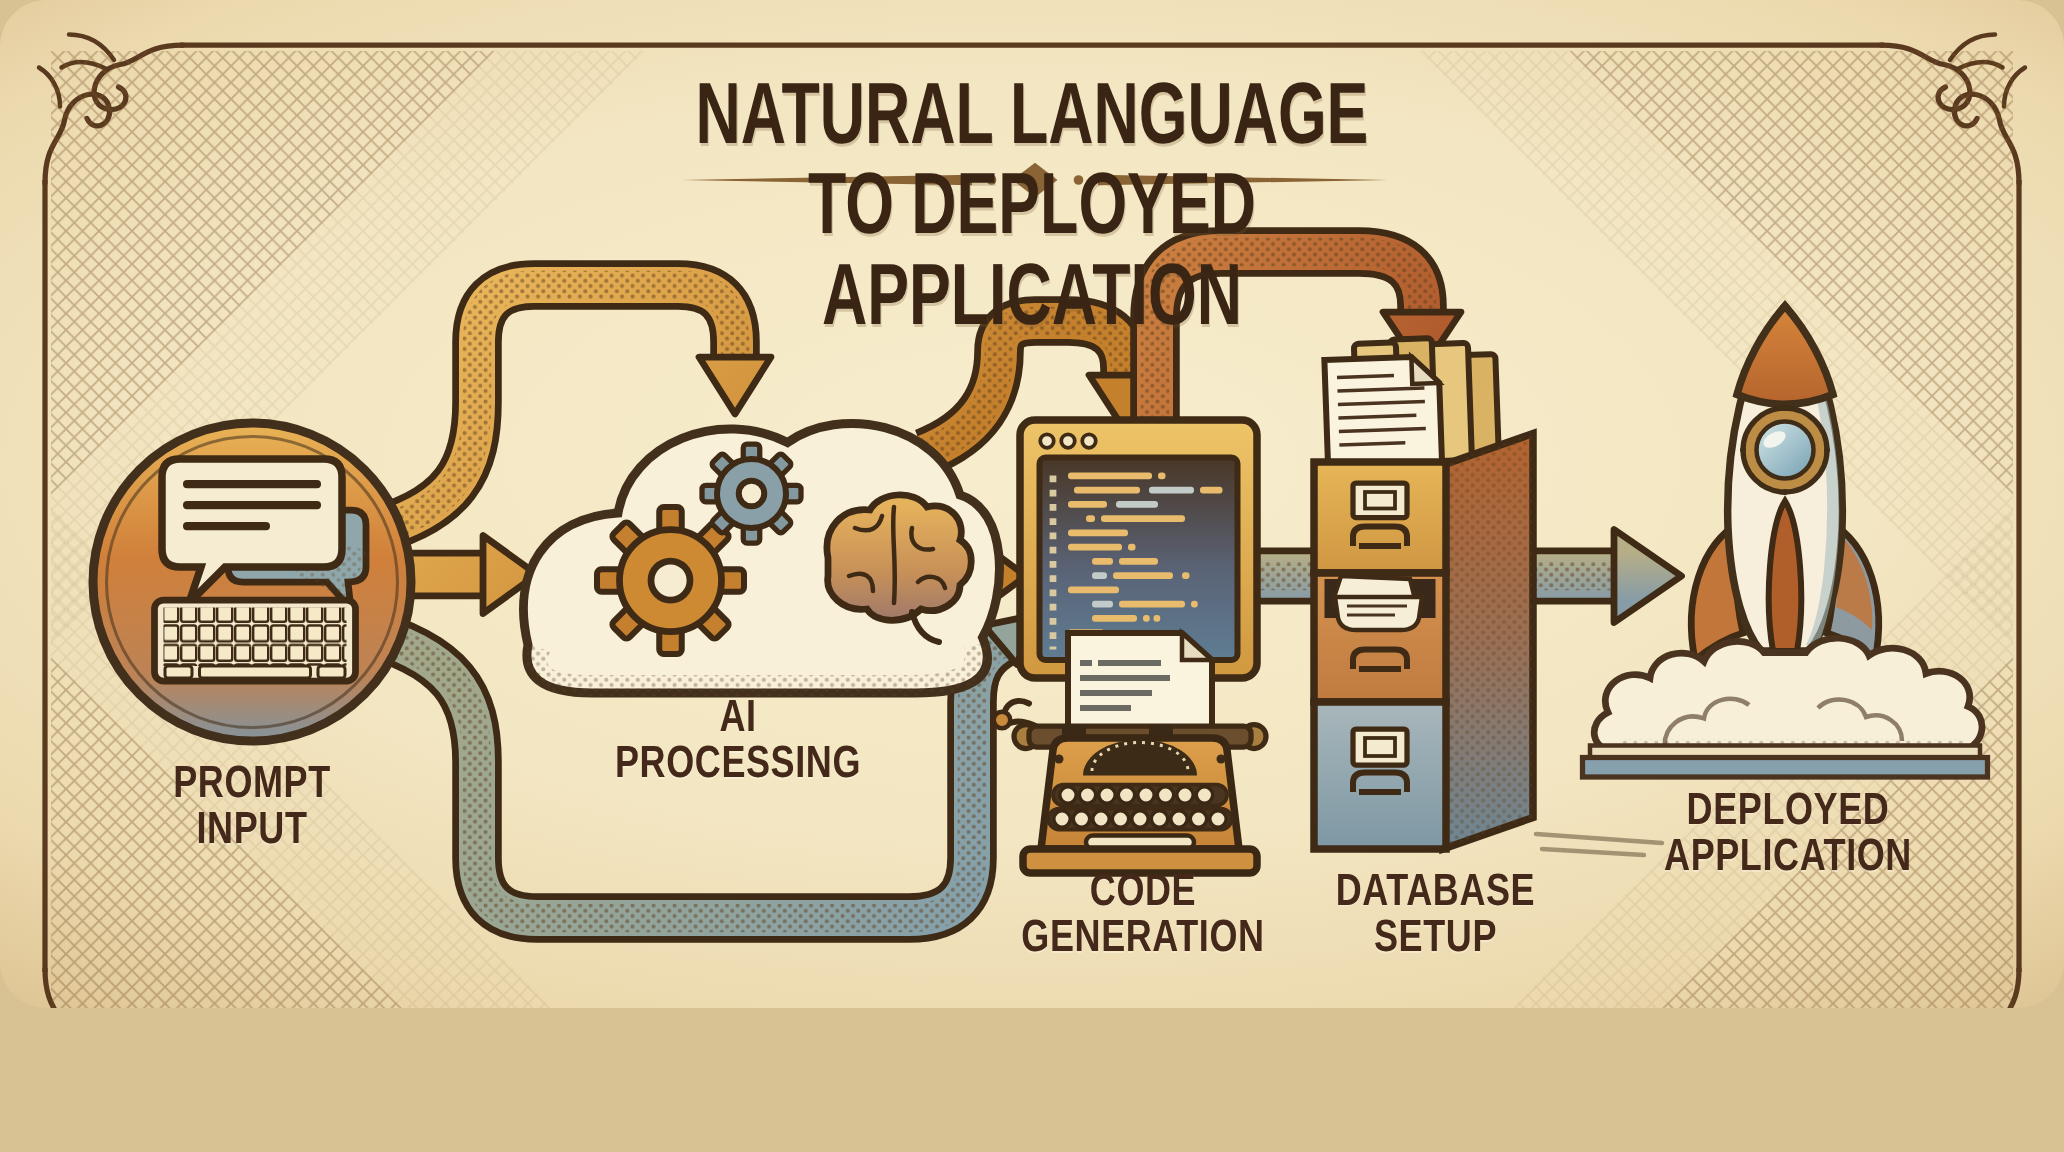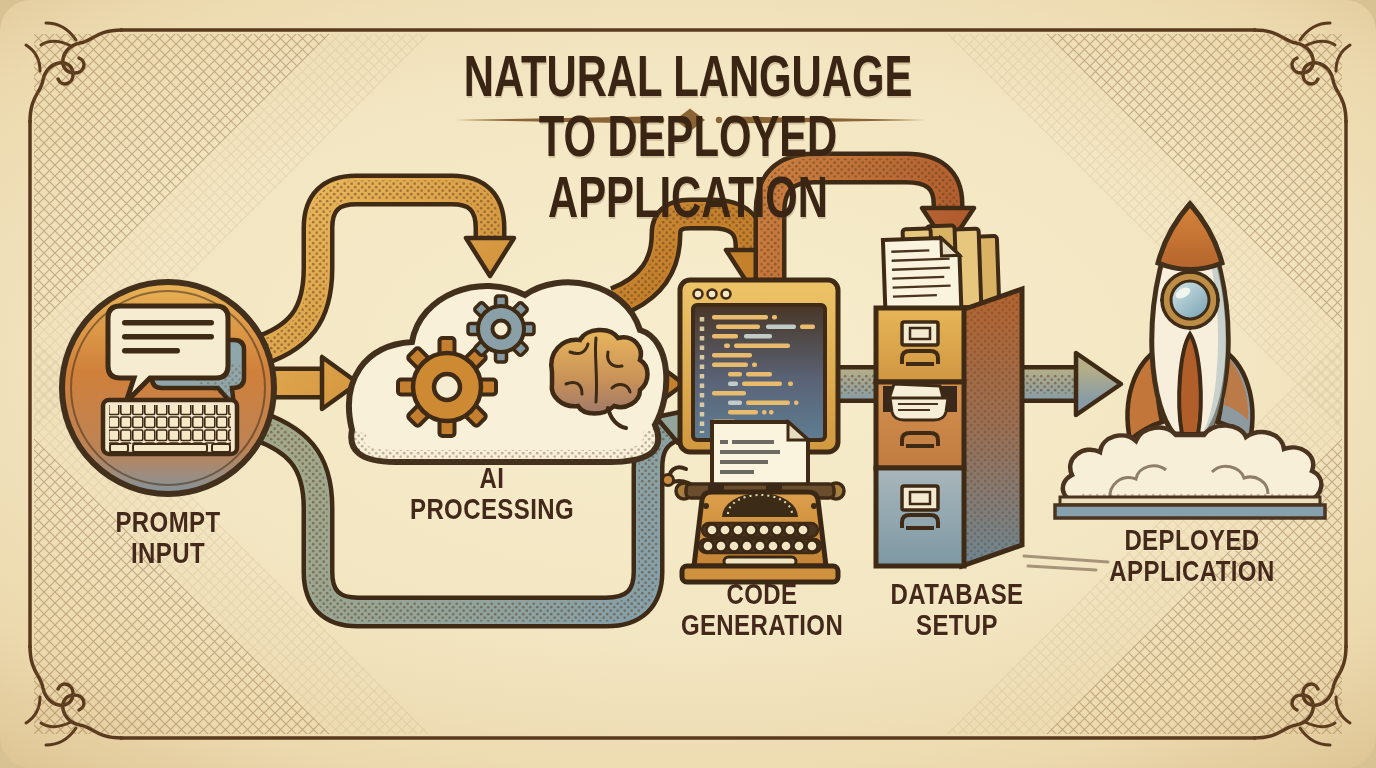--- a/index.html
+++ b/index.html
@@ -1,17 +1,17 @@
 <!DOCTYPE html>
 <html><head>
 <meta charset="utf-8">
 <style>
   html,body{margin:0;padding:0;background:#d8c294;}
   .canvas{
-    position:relative;width:1376px;height:768px;overflow:hidden;
+    position:relative;width:1376px;height:672px;overflow:hidden;
     background:radial-gradient(ellipse 78% 72% at 50% 46%, #f7edcd 0%, #f3e6c2 52%, #ecd9ae 80%, #ddc392 100%);
     font-family:"Liberation Sans", sans-serif;
     border-radius:31px;
   }
   svg{position:absolute;left:0;top:0;}
   .po{fill:none;stroke:#3e2a15;stroke-width:33;}
   .pf{fill:none;stroke-width:24;}
   .pf.gold{stroke:url(#gGold);} .pf.orange{stroke:url(#gOrange);} .pf.steel{stroke:url(#gSteel);} .pf.steelv{stroke:url(#gSteelV);}
   .ph{fill:none;stroke:url(#ht);stroke-width:19;opacity:.5;}
   .head{stroke:#3e2a15;stroke-width:4.5;stroke-linejoin:round;}

